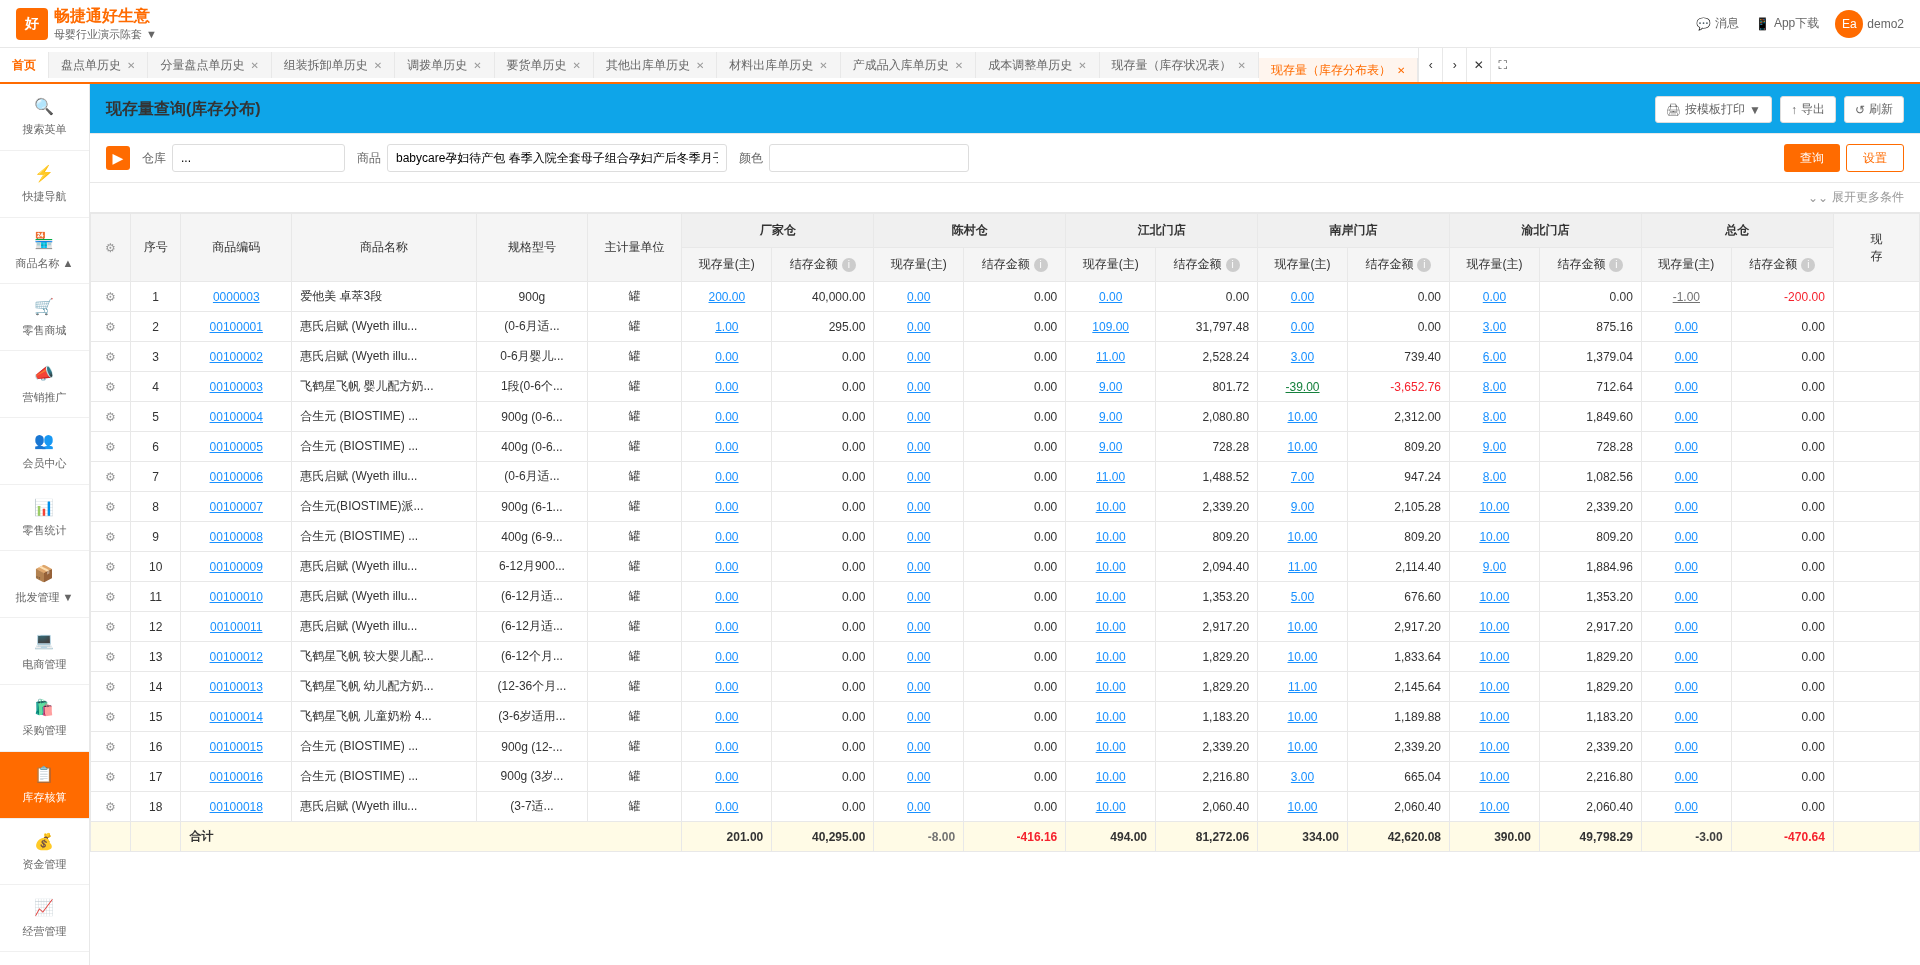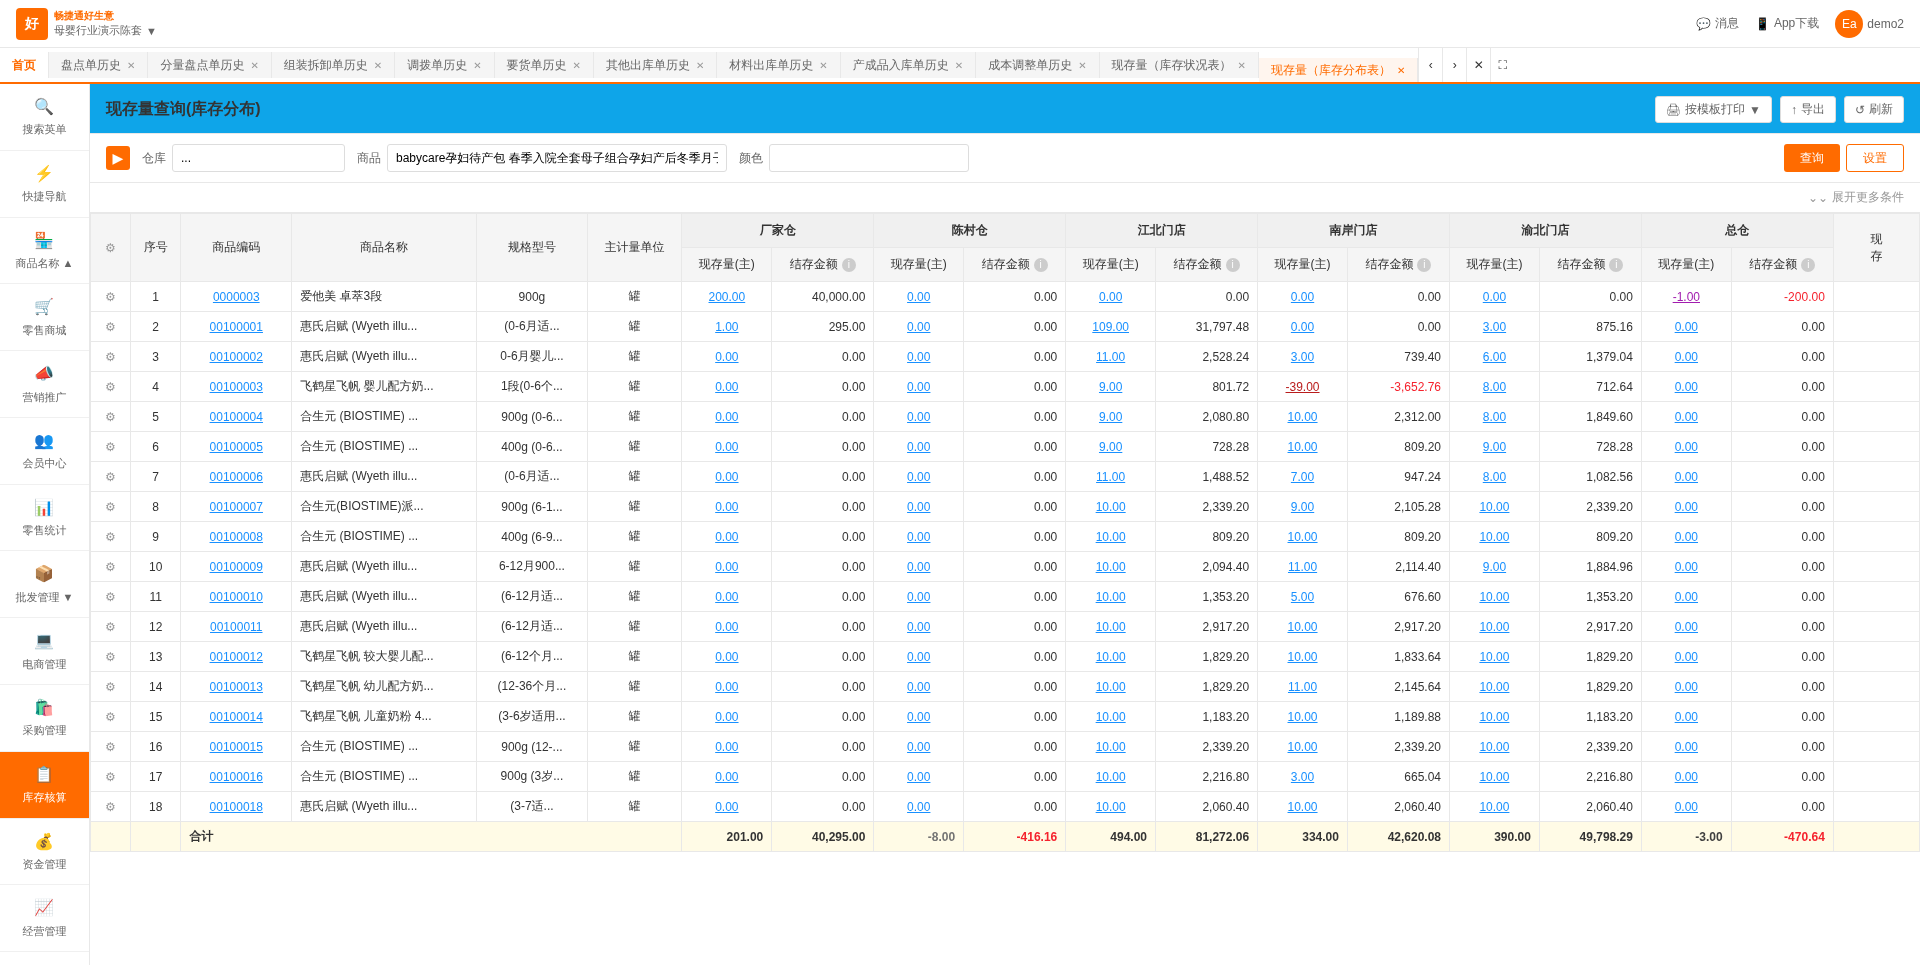--- a/index.html
+++ b/index.html
@@ -259,21 +259,21 @@
     .th-two { display: flex; flex-direction: column; align-items: center; justify-content: center; line-height: 1.4; }
   </style>
 </head>
 <body>
 
 <div class="top-bar">
   <div class="top-bar-left">
     <div class="logo-area">
       <div class="logo-icon">好</div>
       <div>
-        <div style="font-size:10px;font-weight:bold;color:#ff6b00">畅捷通好生意</div>
+        <div style="font-size:16px;font-weight:bold;color:#ff6b00">畅捷通好生意</div>
         <div style="font-size:11px;color:#666;display:flex;align-items:center;gap:4px">
           <span>母婴行业演示陈套</span>
           <span style="cursor:pointer">▼</span>
         </div>
       </div>
     </div>
   </div>
   <div class="top-bar-right">
     <div class="top-bar-btn">
       <span>💬</span>
@@ -480,21 +480,21 @@
     <td class="td-blue">200.00</td>
     <td class="td-right">40,000.00</td>
     <td class="td-blue">0.00</td>
     <td class="td-right">0.00</td>
     <td class="td-blue">0.00</td>
     <td class="td-right">0.00</td>
     <td class="td-blue" style="">0.00</td>
     <td class="td-right" style="">0.00</td>
     <td class="td-blue">0.00</td>
     <td class="td-right">0.00</td>
-    <td class="td-blue" style="color:#a21caf">-1.00</td>
+    <td class="td-blue" style="color:#737373">-1.00</td>
     <td class="td-right" style="color:#f5222d">-200.00</td>
     <td></td>
   </tr>
           <tr>
     <td class="gear-cell">⚙</td>
     <td>2</td>
     <td class="td-blue">00100001</td>
     <td class="td-left">惠氏启赋 (Wyeth illu...</td>
     <td>(0-6月适...</td>
     <td>罐</td>
@@ -539,21 +539,21 @@
     <td class="td-blue">00100003</td>
     <td class="td-left">飞鹤星飞帆 婴儿配方奶...</td>
     <td>1段(0-6个...</td>
     <td>罐</td>
     <td class="td-blue">0.00</td>
     <td class="td-right">0.00</td>
     <td class="td-blue">0.00</td>
     <td class="td-right">0.00</td>
     <td class="td-blue">9.00</td>
     <td class="td-right">801.72</td>
-    <td class="td-blue" style="color:#b91c1c">-39.00</td>
+    <td class="td-blue" style="color:#15803d">-39.00</td>
     <td class="td-right" style="color:#f5222d">-3,652.76</td>
     <td class="td-blue">8.00</td>
     <td class="td-right">712.64</td>
     <td class="td-blue" style="">0.00</td>
     <td class="td-right" style="">0.00</td>
     <td></td>
   </tr>
           <tr>
     <td class="gear-cell">⚙</td>
     <td>5</td>

